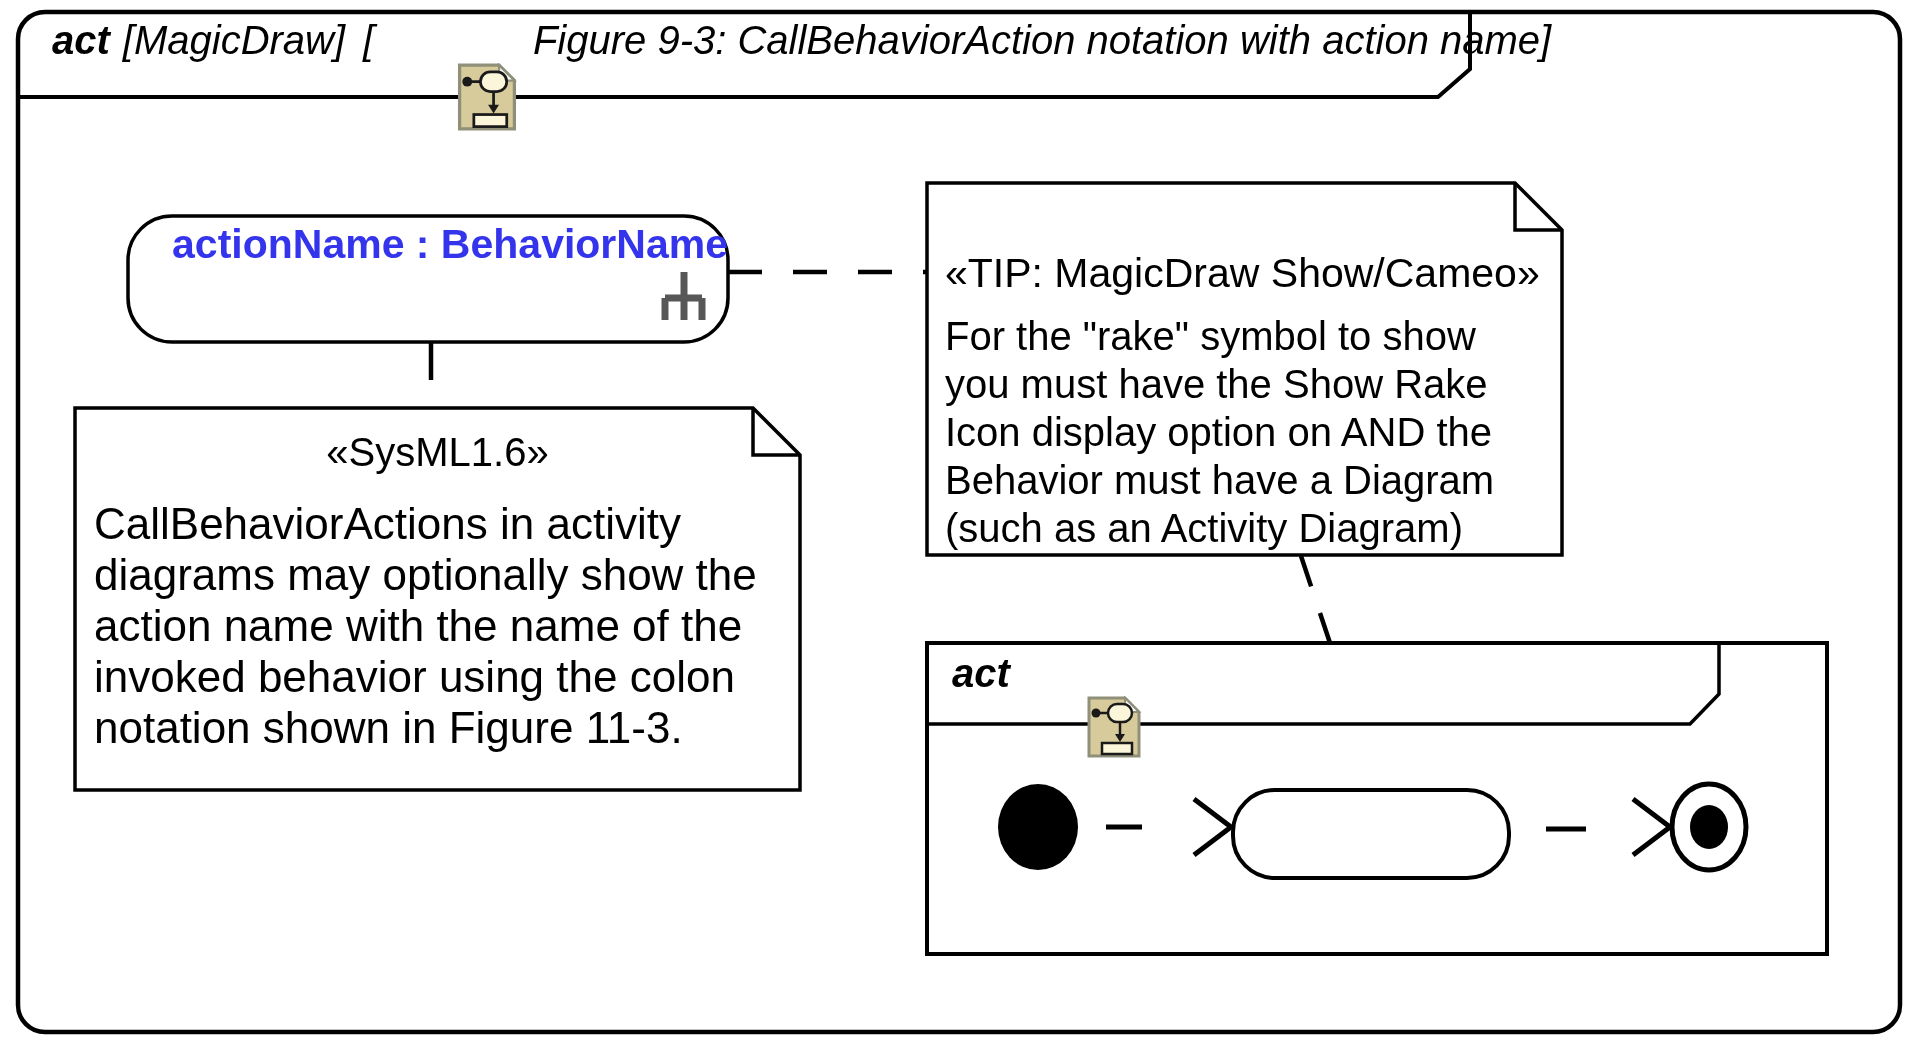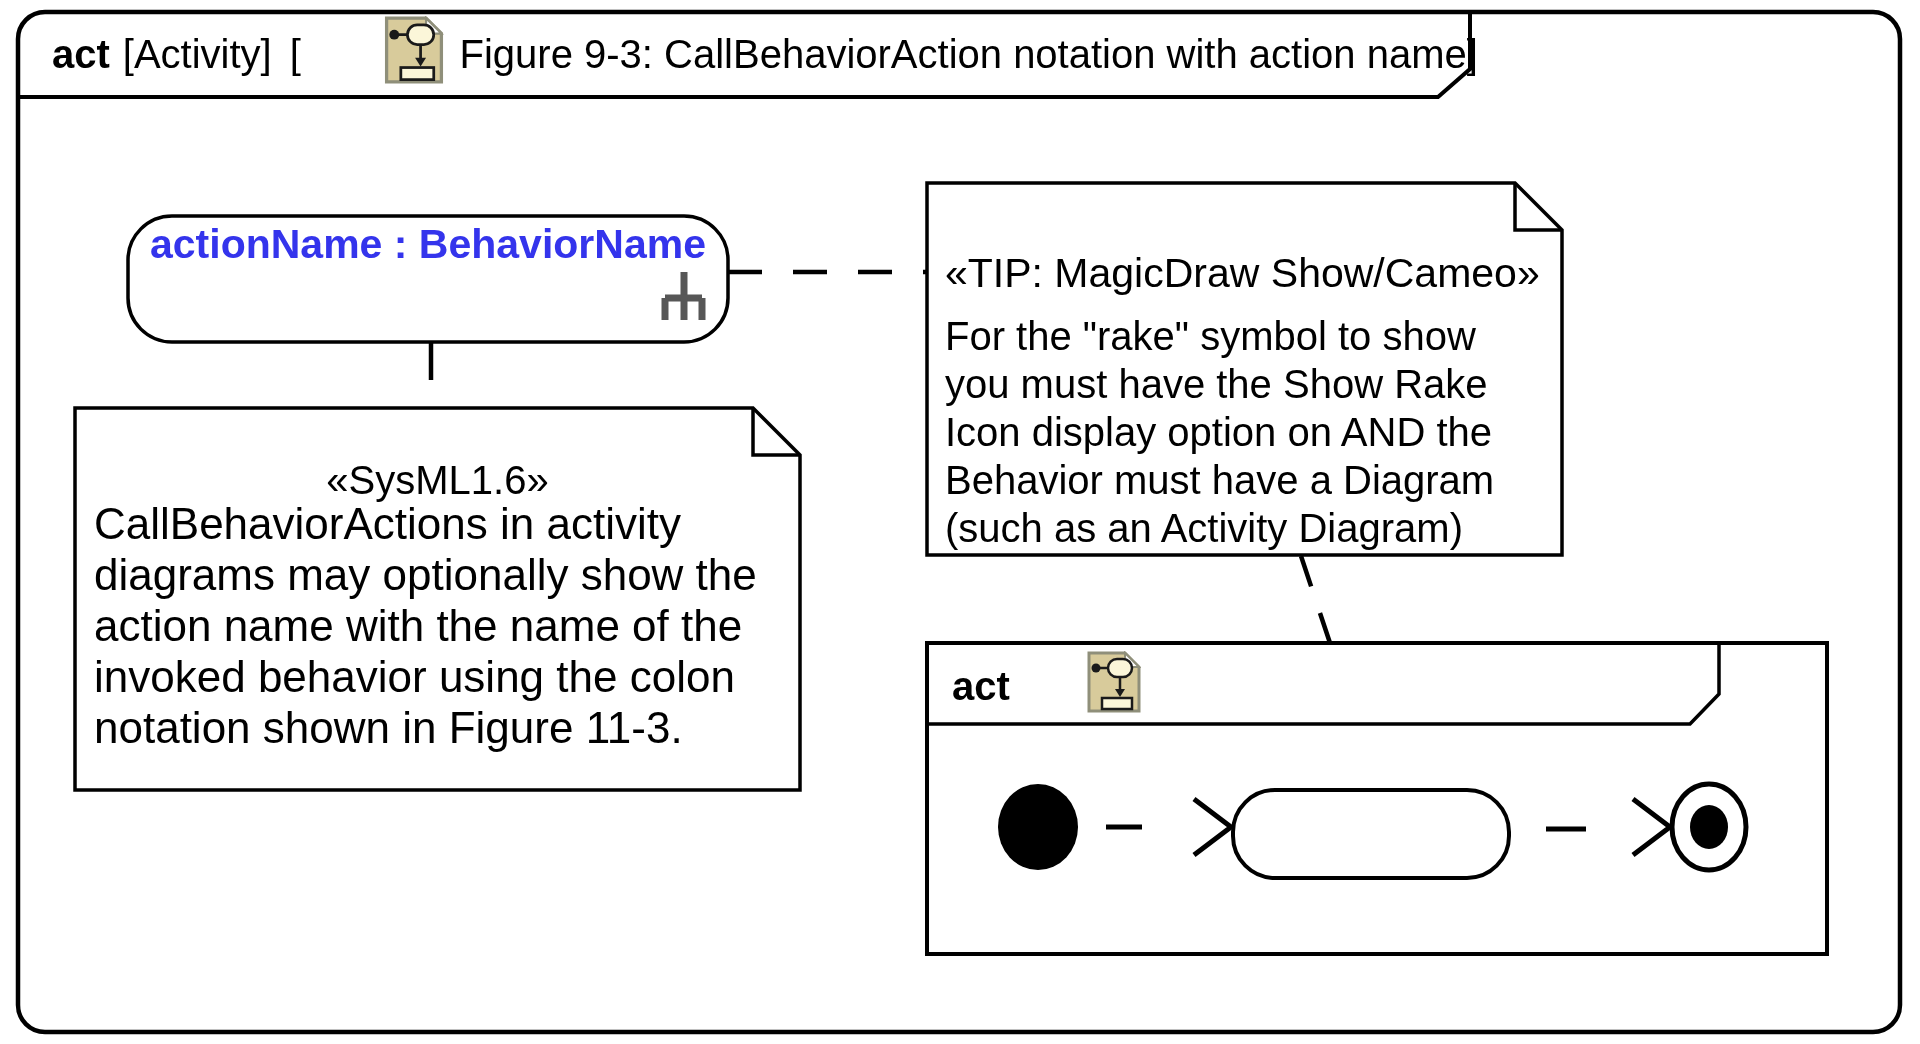--- a/index.html
+++ b/index.html
@@ -5,33 +5,33 @@
   html, body { margin: 0; padding: 0; background: #ffffff; }
   #canvas {
     position: relative;
     width: 1920px; height: 1044px;
     background: #ffffff;
     font-family: "Liberation Sans", sans-serif;
     overflow: hidden;
   }
   #shapes { position: absolute; inset: 0; z-index: 1; }
   .txt { position: absolute; z-index: 2; color: #000; }
-  .row { display: flex; align-items: center; white-space: pre; }
+  .row { display: flex; align-items: flex-start; white-space: pre; font-style: italic; }
   .b { font-weight: bold; }
   #frame-title-row { left: 52px; top: 18px; height: 72px; font-size: 40px; }
   #frame-title-row .gap1 { margin-left: 13px; }
   #frame-title-row .gap2 { margin-left: 18px; }
   #frame-title-row .icon-wrap { margin: 0 16px 0 16px; }
   #action-label {
     left: 128px; top: 221px; width: 600px;
-    text-align: center; font-size: 41px; font-weight: bold;
+    text-align: right; font-size: 41px; font-weight: bold;
   }
   #sysml-title {
     left: 75px; top: 430px; width: 725px;
-    text-align: center; font-size: 40px; margin-top: 28px;
+    text-align: center; font-size: 40px;
   }
   #sysml-body {
     left: 94px; top: 498px; width: 700px;
     font-size: 44px; line-height: 51px; white-space: pre-line;
   }
   #tip-title {
     left: 945px; top: 250px; width: 610px;
     font-size: 41px; white-space: pre;
   }
   #tip-body {
@@ -109,21 +109,21 @@
     </g>
 
     <g>
       <ellipse cx="1709" cy="827" rx="37" ry="43" fill="#ffffff" stroke="#000" stroke-width="5"></ellipse>
       <ellipse cx="1709" cy="827" rx="19" ry="22" fill="#000"></ellipse>
     </g>
   </svg>
 
   <div class="txt row" id="frame-title-row">
     <span class="b">act</span>
-    <span class="gap1">[Activity]</span>
+    <span class="gap1">[MagicDraw]</span>
     <span class="gap2">[</span>
     <span class="icon-wrap">
       <svg width="60" height="68" viewBox="0 0 54 62">
           <use href="#icon-activity"></use>
         </svg>
     </span>
     <span>Figure 9-3: CallBehaviorAction notation with action name]</span>
   </div>
 
   <div class="txt" id="action-label" style="color:#3434EC">actionName : BehaviorName</div>

